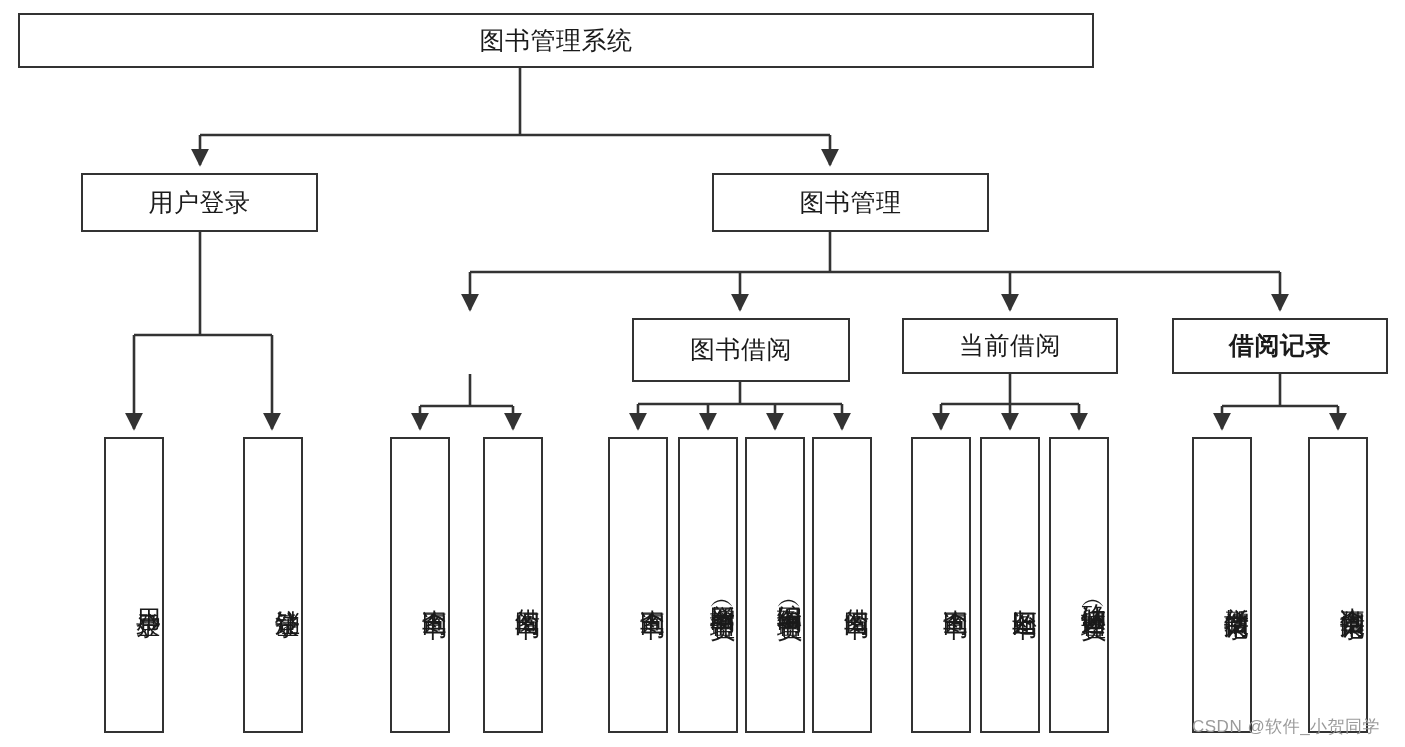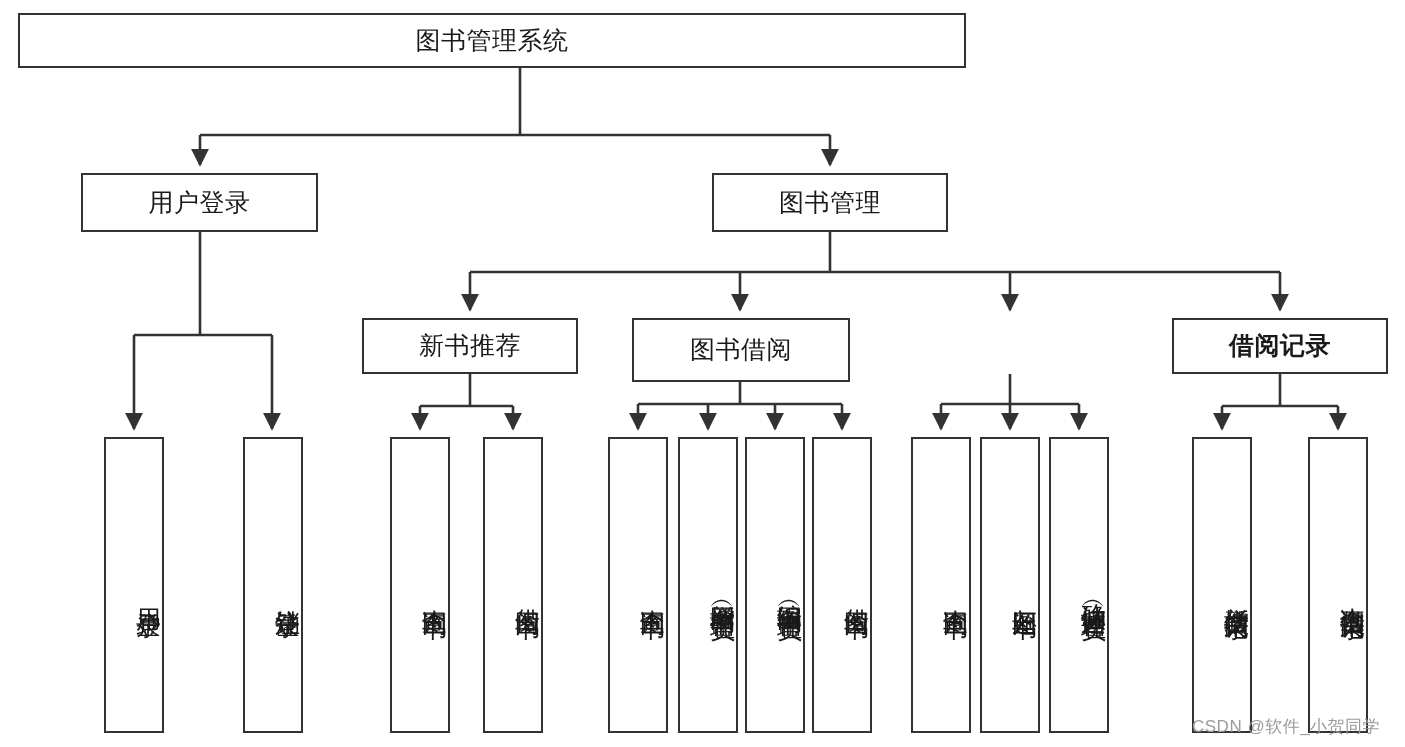--- a/index.html
+++ b/index.html
@@ -108,36 +108,36 @@
       <path d="M 1010 404 L 1010 429" marker-end="url(#arrow)"></path>
       <path d="M 1079 404 L 1079 429" marker-end="url(#arrow)"></path>
 
       <path d="M 1280 374 L 1280 406"></path>
       <path d="M 1222 406 L 1338 406"></path>
       <path d="M 1222 406 L 1222 429" marker-end="url(#arrow)"></path>
       <path d="M 1338 406 L 1338 429" marker-end="url(#arrow)"></path>
     </g>
   </svg>
 
-  <div class="node node-h" style="left:18px; top:13px; width:948px; height:55px;">
+  <div class="node node-h" style="left:18px; top:13px; width:1076px; height:55px;">
     <span>图书管理系统</span>
   </div>
 
   <div class="node node-h" style="left:81px; top:173px; width:237px; height:59px;">
     <span>用户登录</span>
   </div>
-  <div class="node node-h" style="left:712px; top:173px; width:236px; height:59px;">
+  <div class="node node-h" style="left:712px; top:173px; width:277px; height:59px;">
     <span>图书管理</span>
   </div>
 
-  <div class="node node-h" style="left:362px; top:318px; width:216px; height:56px;">
-    <span>新书推荐</span>
-  </div>
   <div class="node node-h" style="left:632px; top:318px; width:218px; height:64px;">
     <span>图书借阅</span>
+  </div>
+  <div class="node node-h" style="left:902px; top:318px; width:216px; height:56px;">
+    <span>当前借阅</span>
   </div>
   <div class="node node-h" style="left:1172px; top:318px; width:216px; height:56px;font-weight:bold;">
     <span>借阅记录</span>
   </div>
 
   <div class="node node-v" style="left:104px; top:437px; width:60px; height:296px;">
     <span>用户登录</span>
   </div>
   <div class="node node-v" style="left:243px; top:437px; width:60px; height:296px;">
     <span>注销登录</span>

